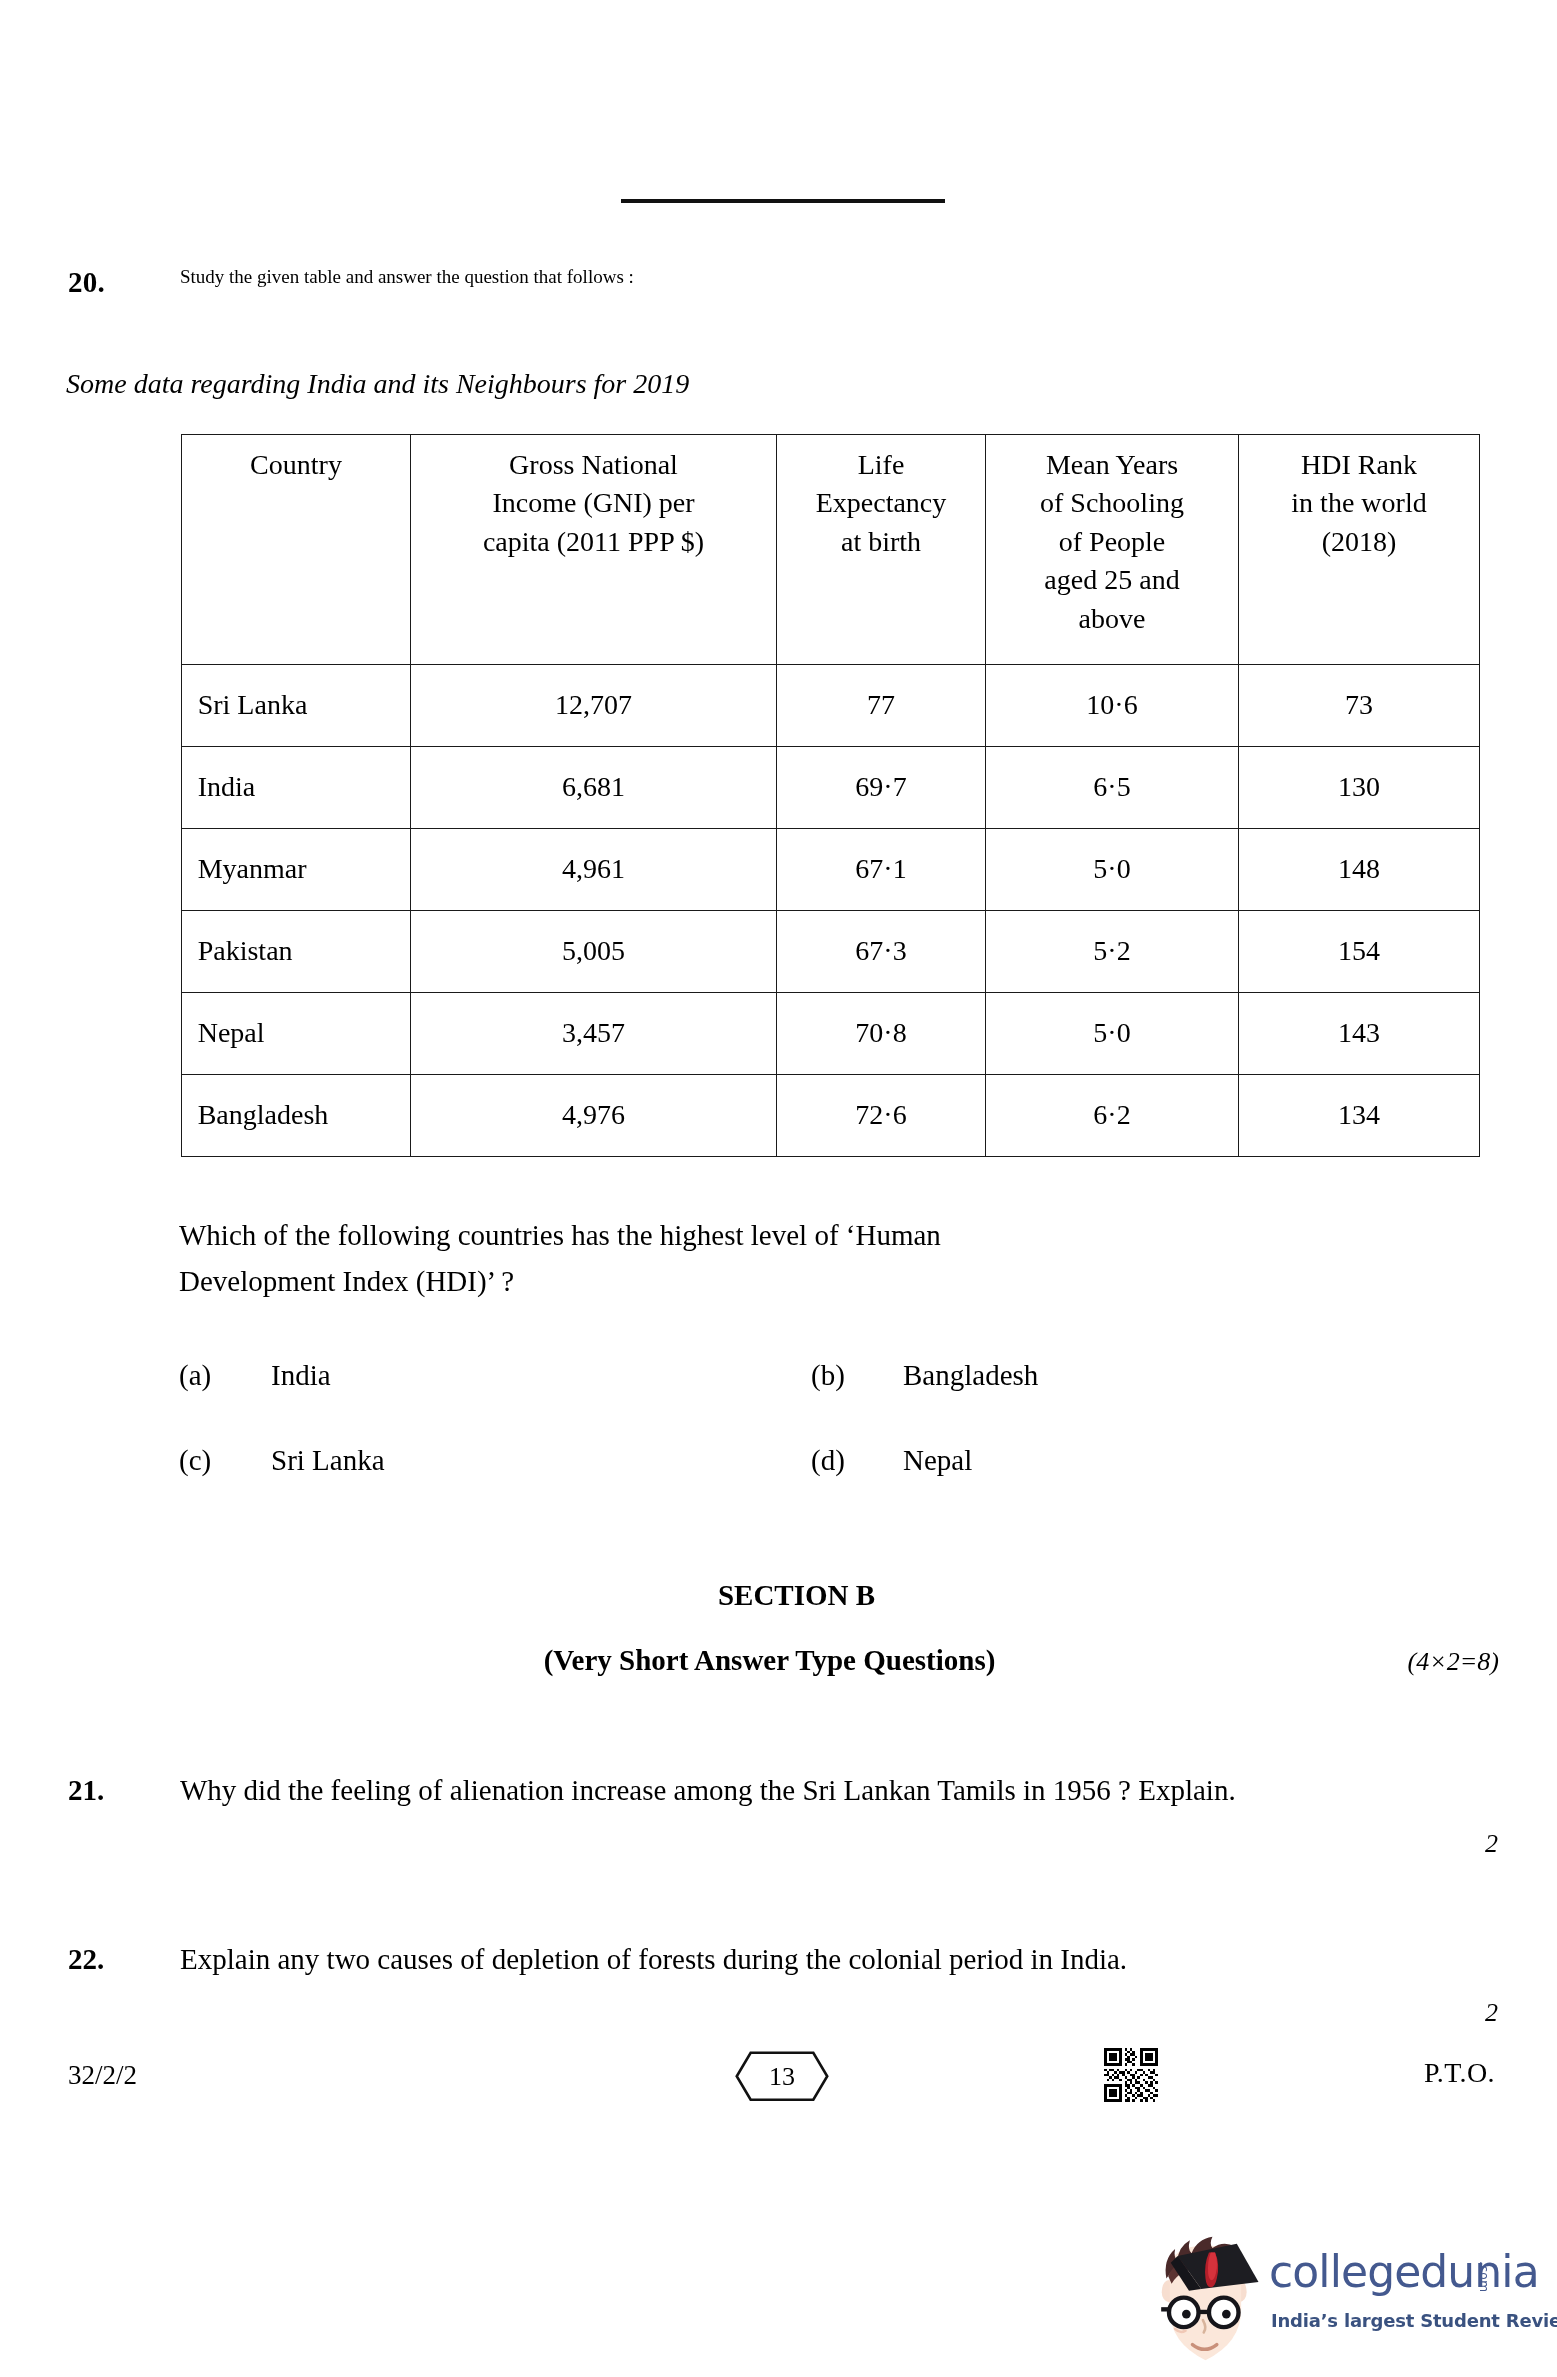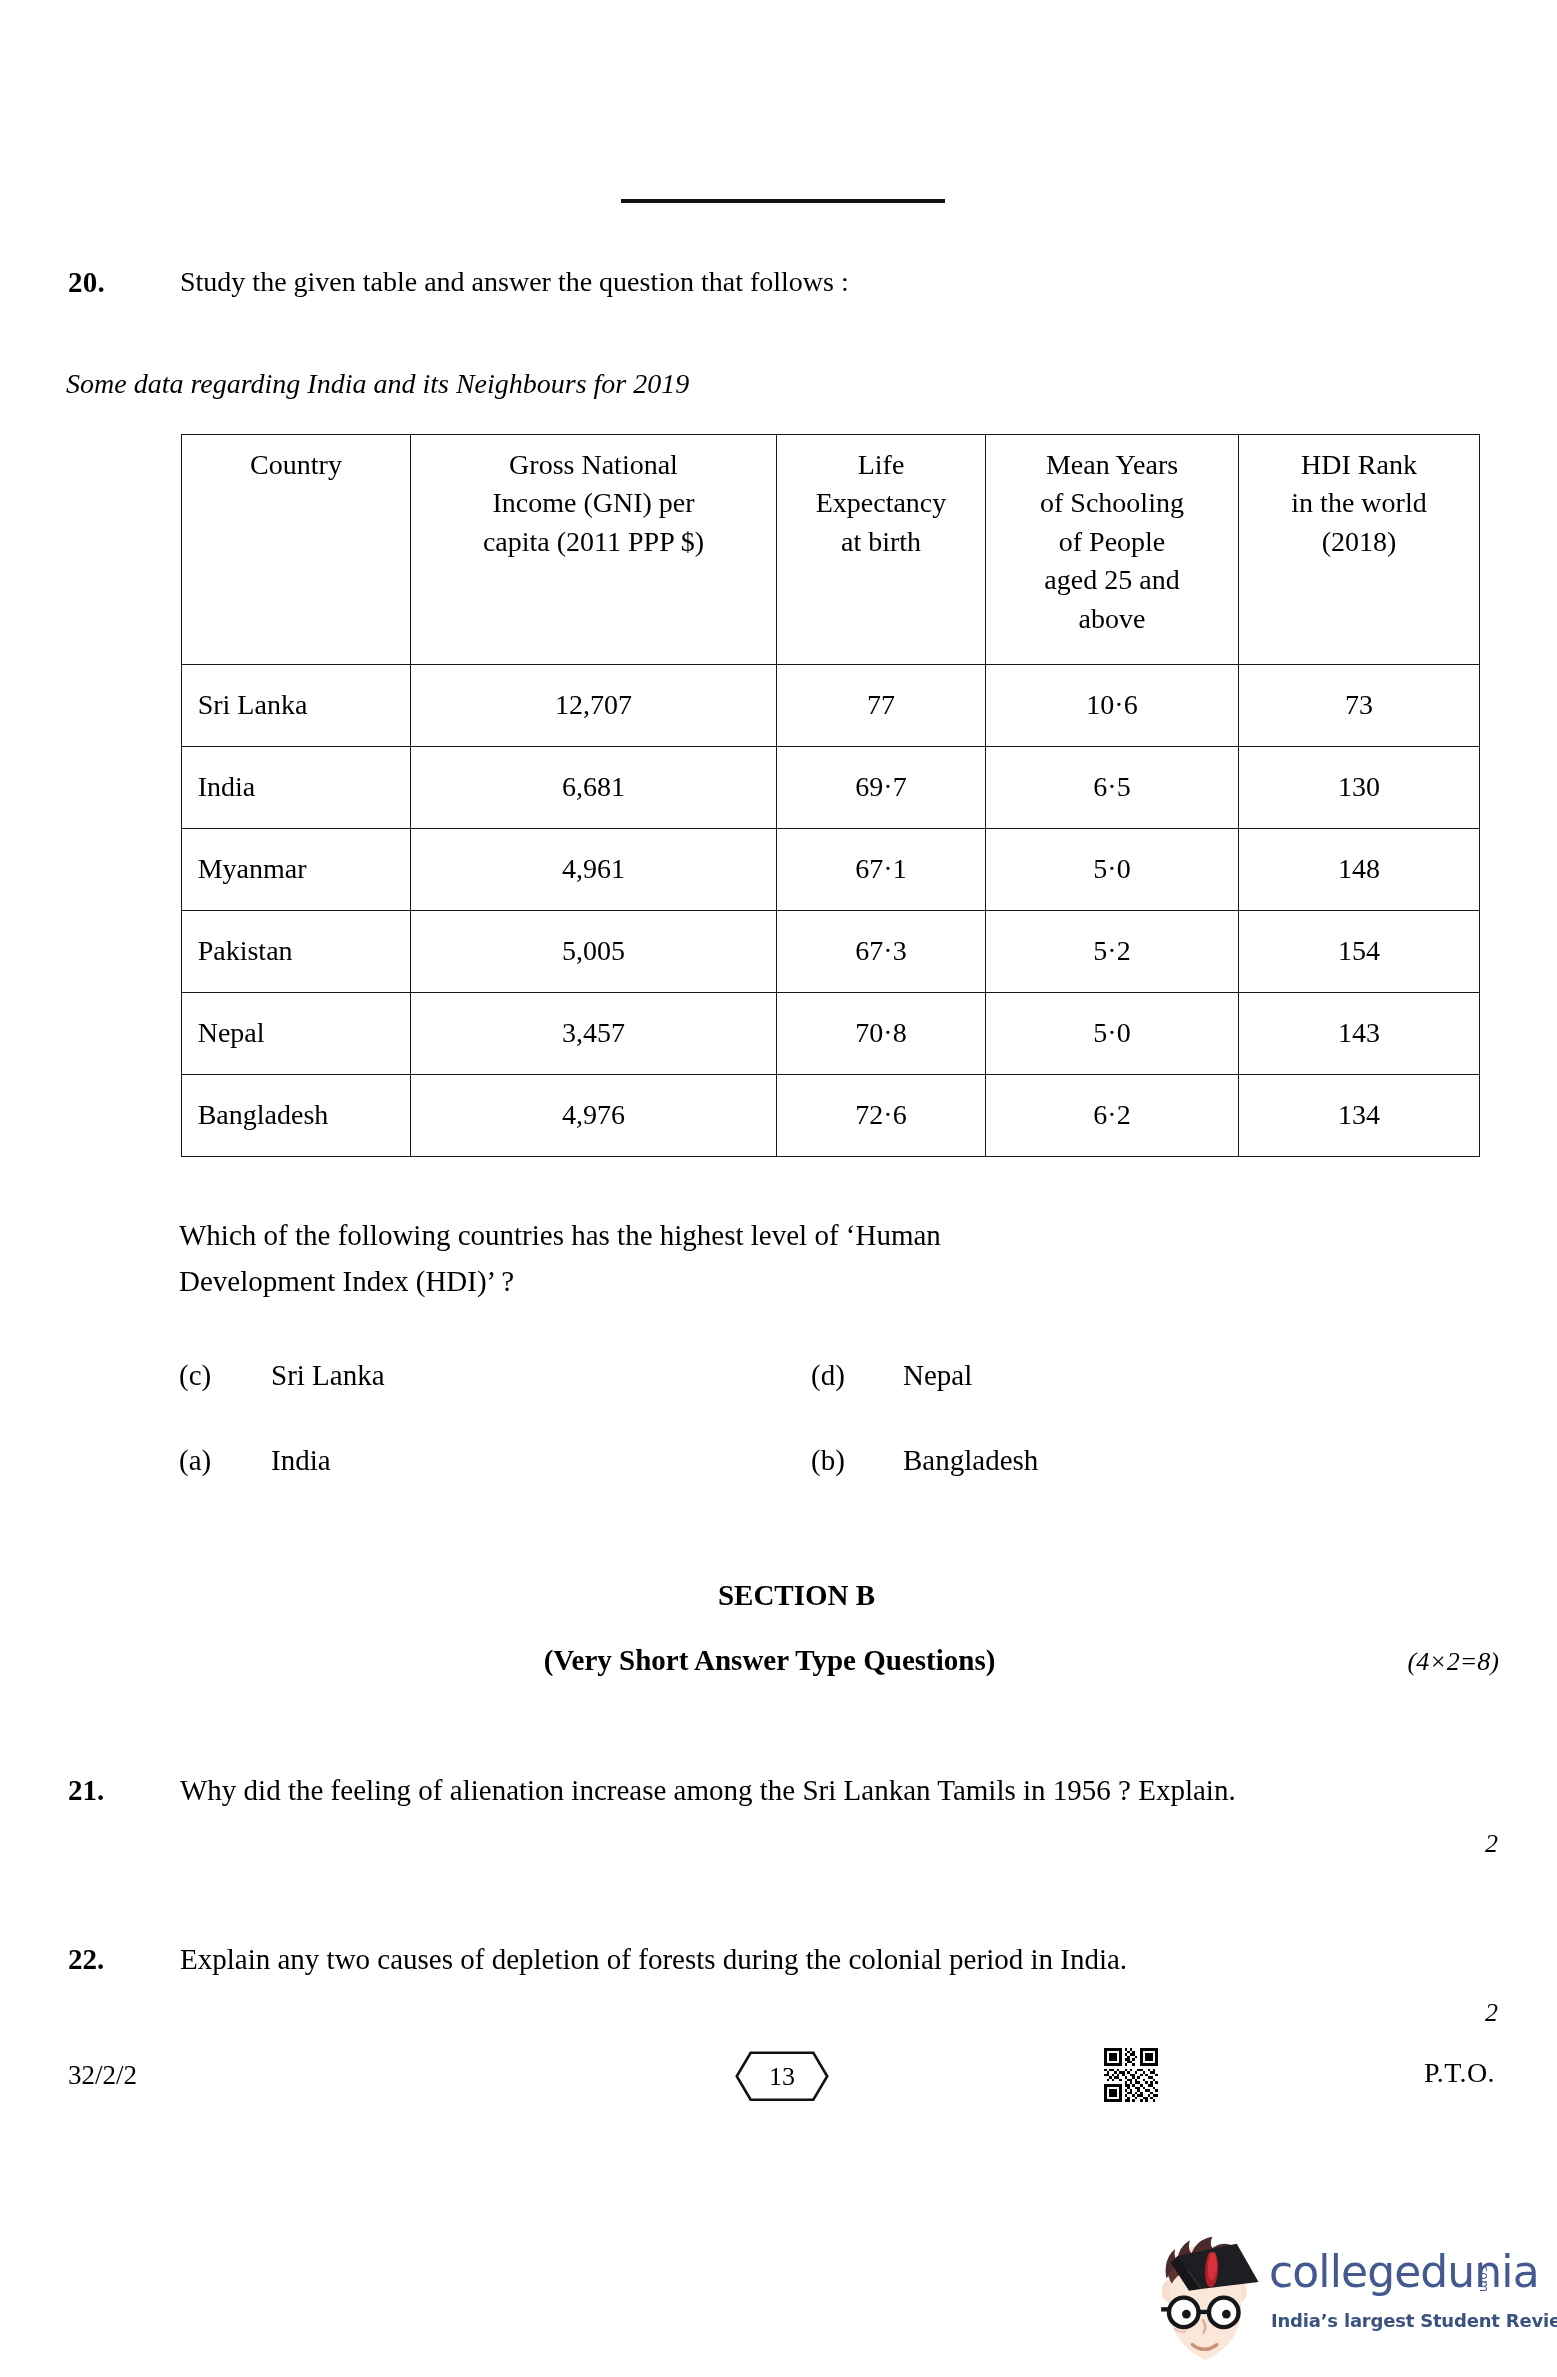--- a/index.html
+++ b/index.html
@@ -43,21 +43,21 @@
     left: 0;
     top: 0;
     font-weight: bold;
     font-size: 29px;
     letter-spacing: 0.2px;
   }
   .q20-text {
     position: absolute;
     left: 112px;
     top: 0;
-    font-size: 28px;
+    font-size: 19px;
     white-space: nowrap;
   }
 
   
   .table-caption {
     position: absolute;
     left: 0;
     top: 368px;
     width: 1558px;
     text-align: left;
@@ -394,32 +394,32 @@
   </table>
 
   <div class="q20-body">
     <div>Which of the following countries has the highest level of ‘Human</div>
     <div class="lastline">Development Index (HDI)’ ?</div>
   </div>
 
   <div class="options">
     <div class="opt-row">
       <div class="opt opt-a">
+        <span class="opt-label">(a)</span><span>India</span>
+      </div>
+      <div class="opt opt-b">
+        <span class="opt-label">(b)</span><span>Bangladesh</span>
+      </div>
+    </div>
+    <div class="opt-row">
+      <div class="opt opt-a">
         <span class="opt-label">(c)</span><span>Sri Lanka</span>
       </div>
       <div class="opt opt-b">
         <span class="opt-label">(d)</span><span>Nepal</span>
-      </div>
-    </div>
-    <div class="opt-row">
-      <div class="opt opt-a">
-        <span class="opt-label">(a)</span><span>India</span>
-      </div>
-      <div class="opt opt-b">
-        <span class="opt-label">(b)</span><span>Bangladesh</span>
       </div>
     </div>
   </div>
 
   <div class="section-title">SECTION B</div>
   <div class="section-sub">(Very Short Answer Type Questions)</div>
   <div class="section-marks">(4×2=8)</div>
 
   <div class="qblock" id="q21">
     <span class="q-num-inline">21.</span>

